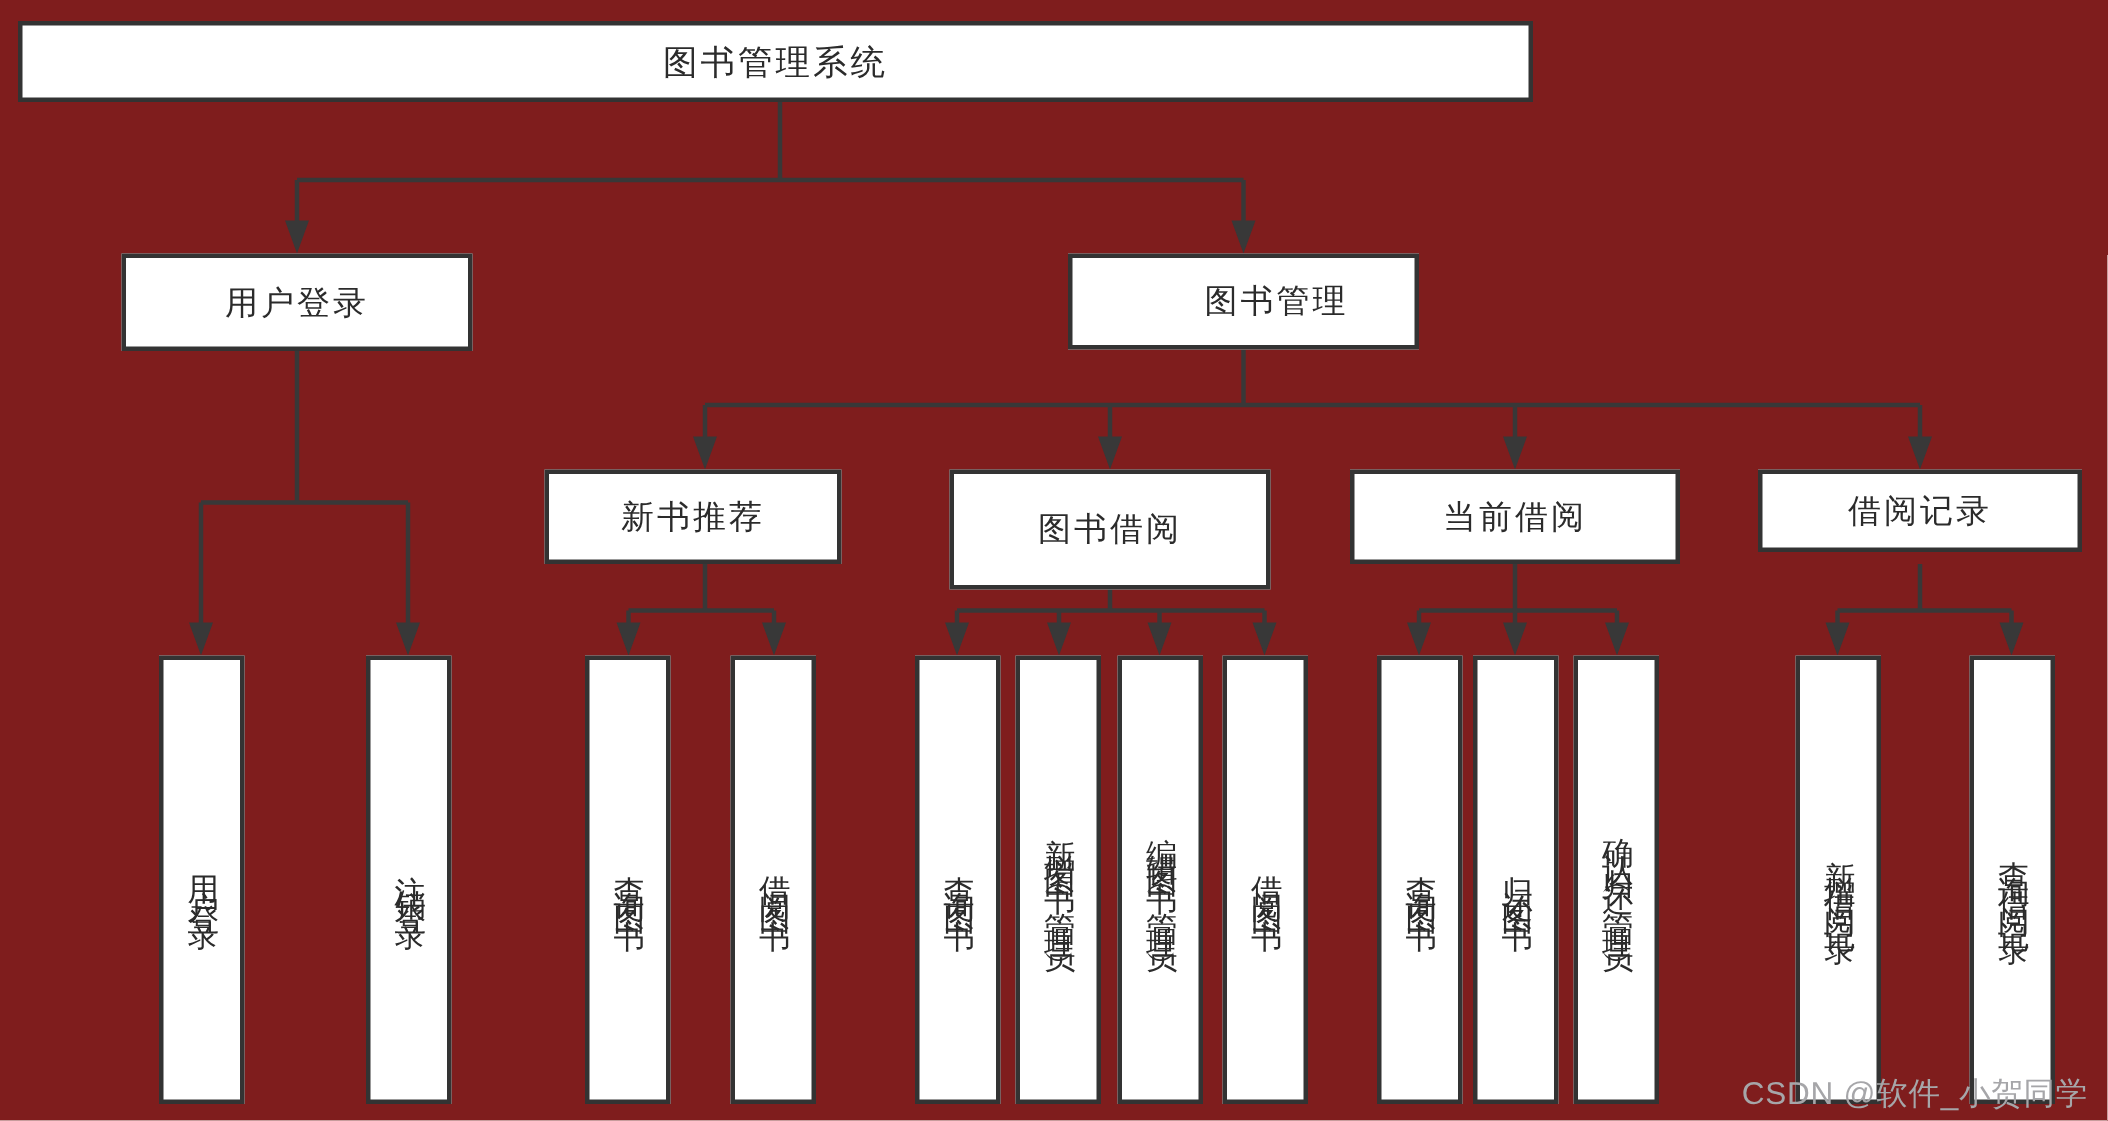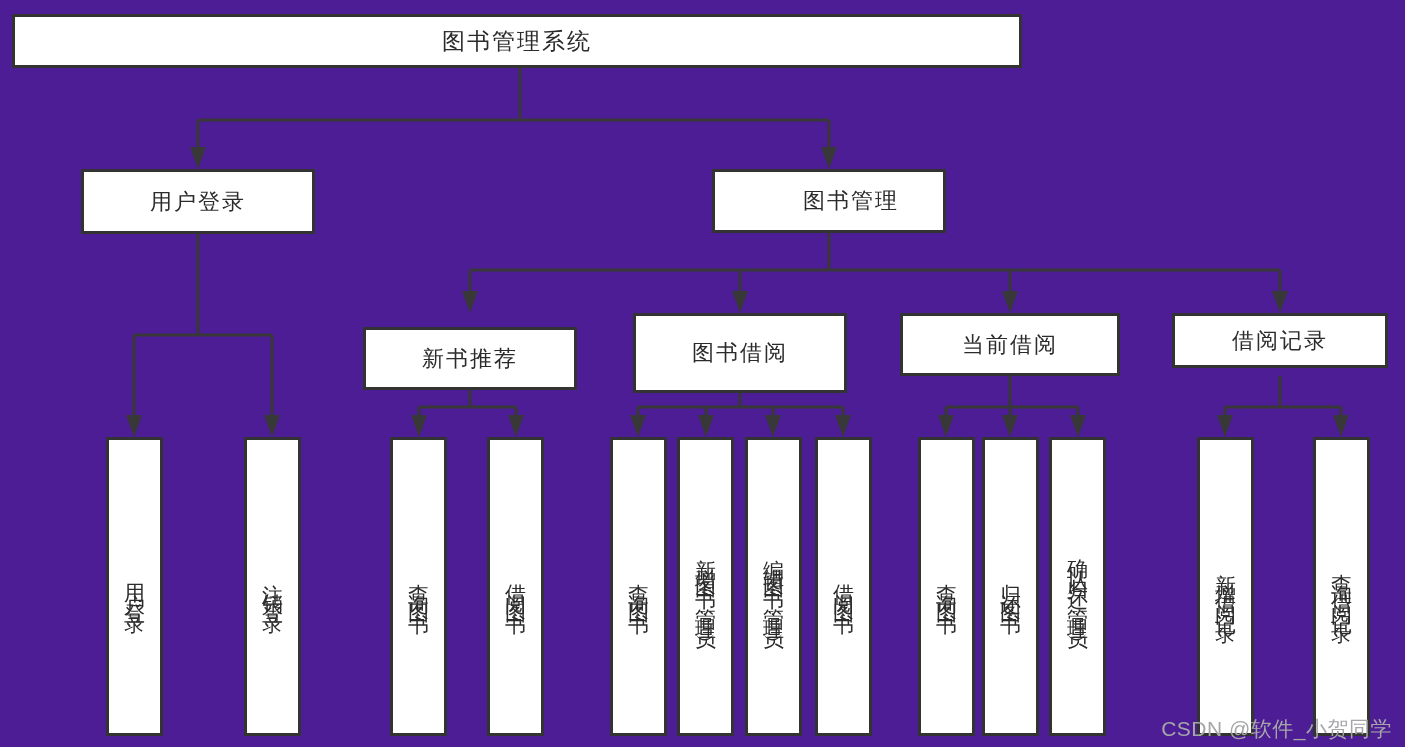--- a/index.html
+++ b/index.html
@@ -1,20 +1,20 @@
 <!DOCTYPE html>
 <html><head>
 <meta charset="utf-8">
 <style>
   html, body { margin: 0; padding: 0; background: #ffffff; }
   #canvas {
     position: relative;
     width: 1405px;
     height: 747px;
-    background: #4c1d95;
+    background: #7f1d1d;
     font-family: "Liberation Sans", "DejaVu Sans", sans-serif;
     overflow: hidden;
   }
   #connectors {
     position: absolute;
     left: 0; top: 0;
     width: 1405px; height: 747px;
     z-index: 1;
   }
   .node {
@@ -126,21 +126,21 @@
       <polygon points="1217,415 1233,415 1225,437"></polygon>
       <polygon points="1333,415 1349,415 1341,437"></polygon>
     </g>
   </svg>
 
   <div class="node rootbox" style="left:12px; top:14px; width:1010px; height:54px;">图书管理系统</div>
 
   <div class="node hbox" style="left:81px; top:169px; width:234px; height:65px;">用户登录</div>
   <div class="node hbox" style="left:712px; top:169px; width:234px; height:64px;padding-left:44px;">图书管理</div>
 
-  <div class="node hbox" style="left:363px; top:327px; width:214px; height:63px;text-align:right;">新书推荐</div>
+  <div class="node hbox" style="left:363px; top:313px; width:198px; height:63px;text-align:right;">新书推荐</div>
   <div class="node hbox" style="left:633px; top:313px; width:214px; height:80px;">图书借阅</div>
   <div class="node hbox" style="left:900px; top:313px; width:220px; height:63px;">当前借阅</div>
   <div class="node hbox" style="left:1172px; top:313px; width:216px; height:55px;">借阅记录</div>
 
   <div class="node vbox" style="left:106px; top:437px; width:57px; height:299px;">用户登录</div>
   <div class="node vbox" style="left:244px; top:437px; width:57px; height:299px;">注销登录</div>
 
   <div class="node vbox" style="left:390px; top:437px; width:57px; height:299px;">查询图书</div>
   <div class="node vbox" style="left:487px; top:437px; width:57px; height:299px;">借阅图书</div>
 

